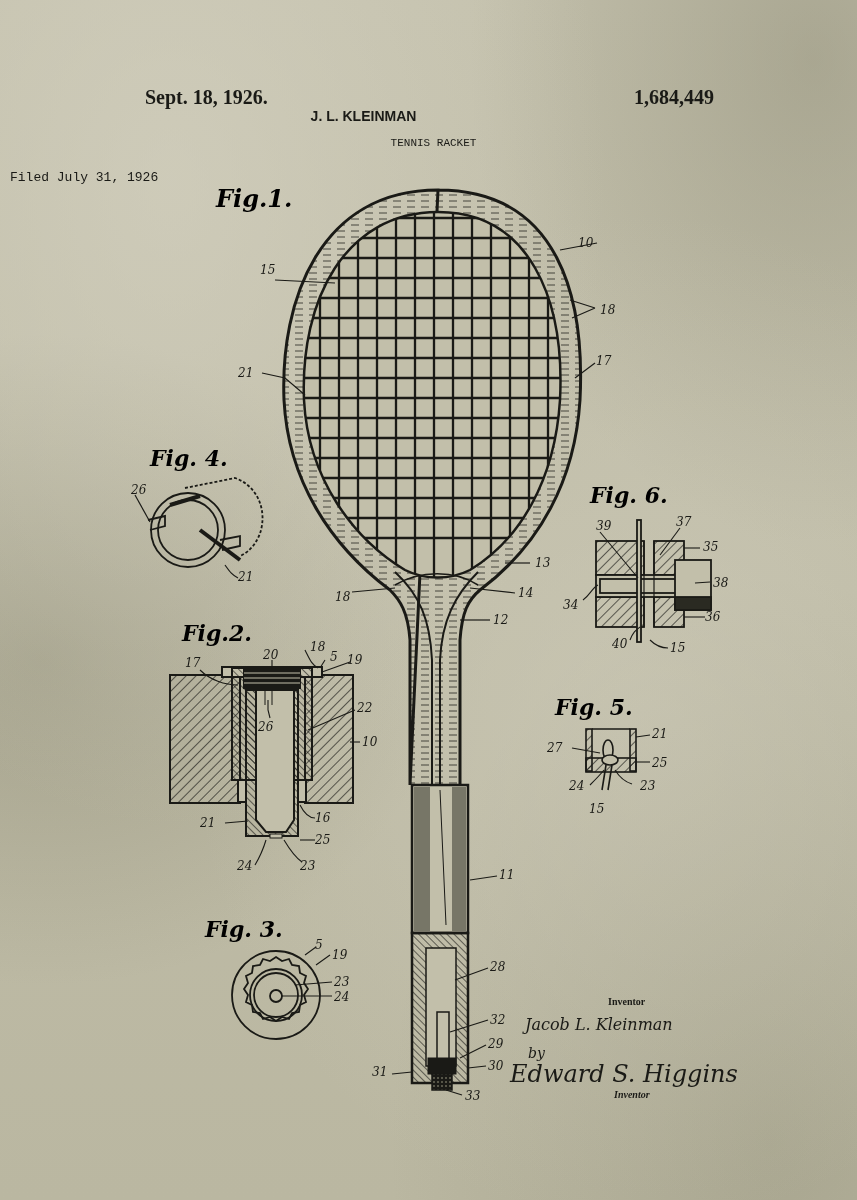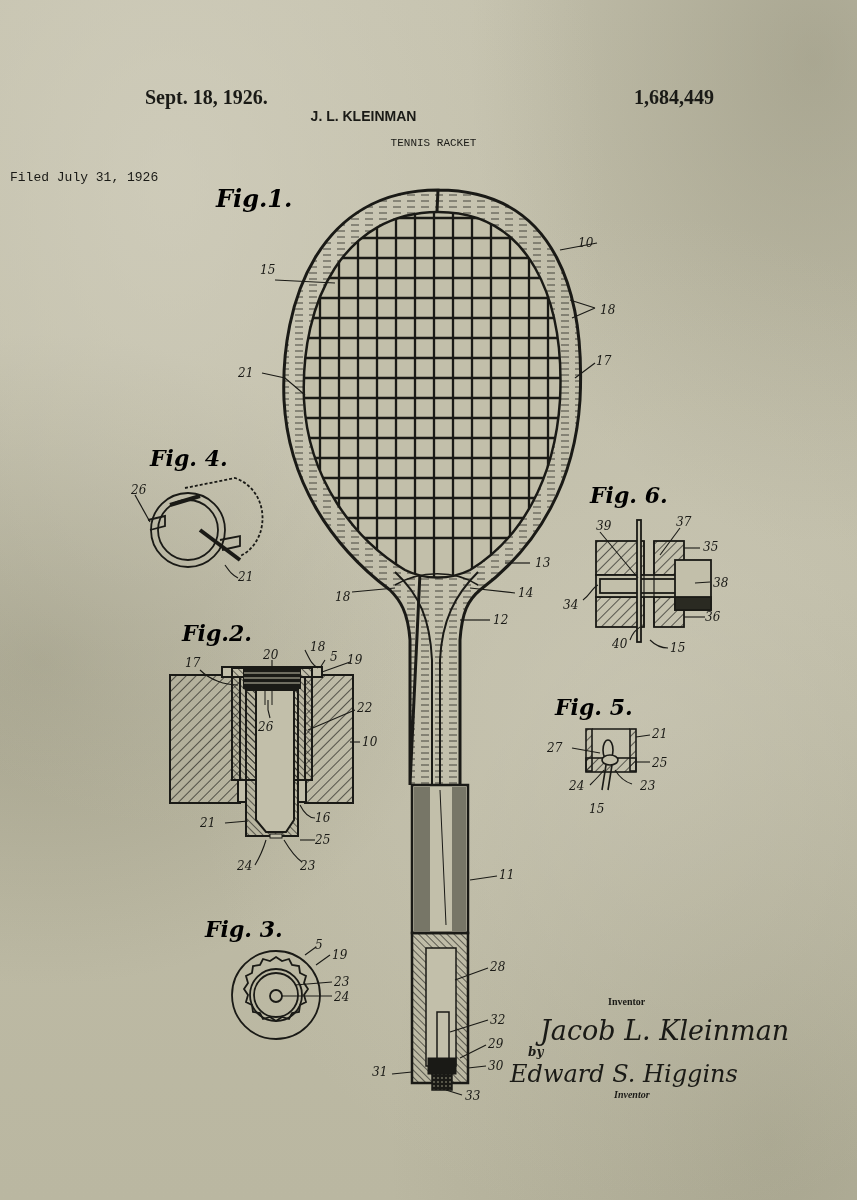--- a/index.html
+++ b/index.html
@@ -298,16 +298,16 @@
     <text x="652" y="738">21</text>
     <text x="547" y="752">27</text>
     <text x="652" y="767">25</text>
     <text x="569" y="790">24</text>
     <text x="640" y="790">23</text>
     <text x="589" y="813">15</text>
   </g>
 </svg>
 
 <div class="role" style="left:608px; top:996px;">Inventor</div>
-<div class="sig" style="left:540px; top:1015px; font-size:27px;">Jacob L. Kleinman</div>
-<div class="sig" style="left:528px; top:1045px; font-size:12px;font-weight:bold;">by</div>
+<div class="sig" style="left:525px; top:1015px; font-size:16px;">Jacob L. Kleinman</div>
+<div class="sig" style="left:528px; top:1045px; font-size:14px;">by</div>
 <div class="sig" style="left:510px; top:1060px; font-size:24px;">Edward S. Higgins</div>
 <div class="role" style="left:614px; top:1089px; font-style:italic;">Inventor</div>
 
 </body></html>

